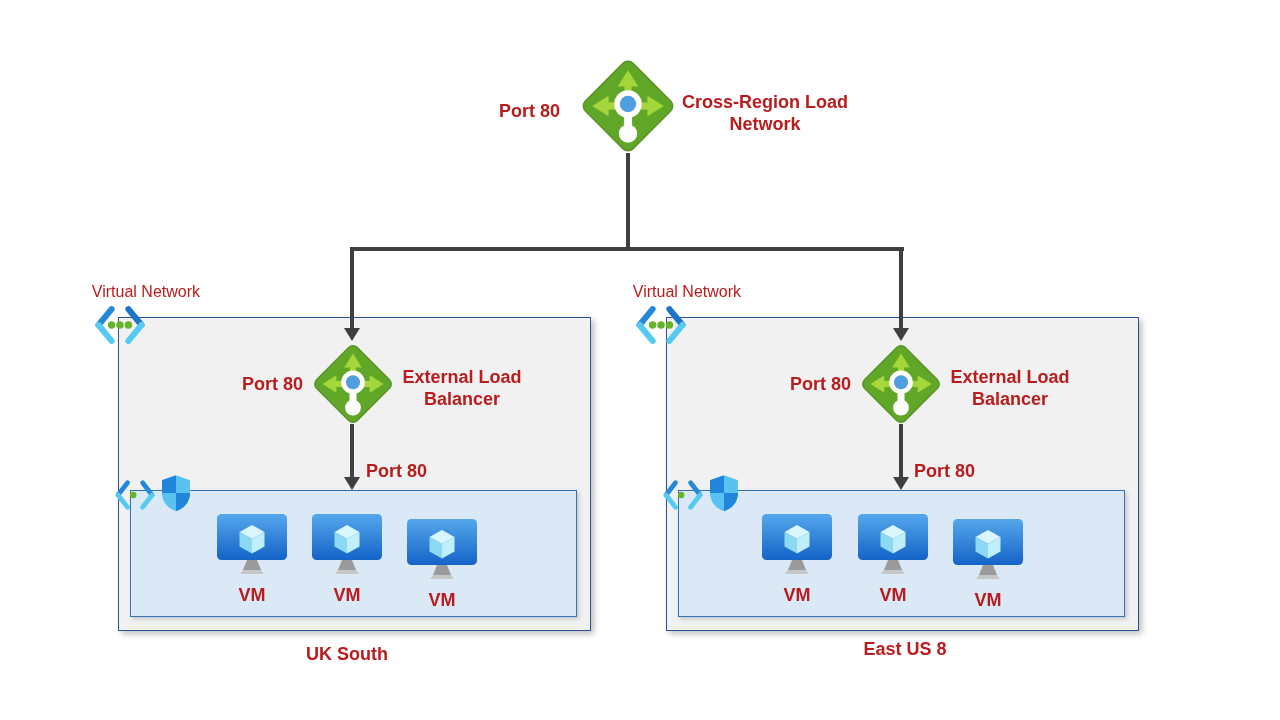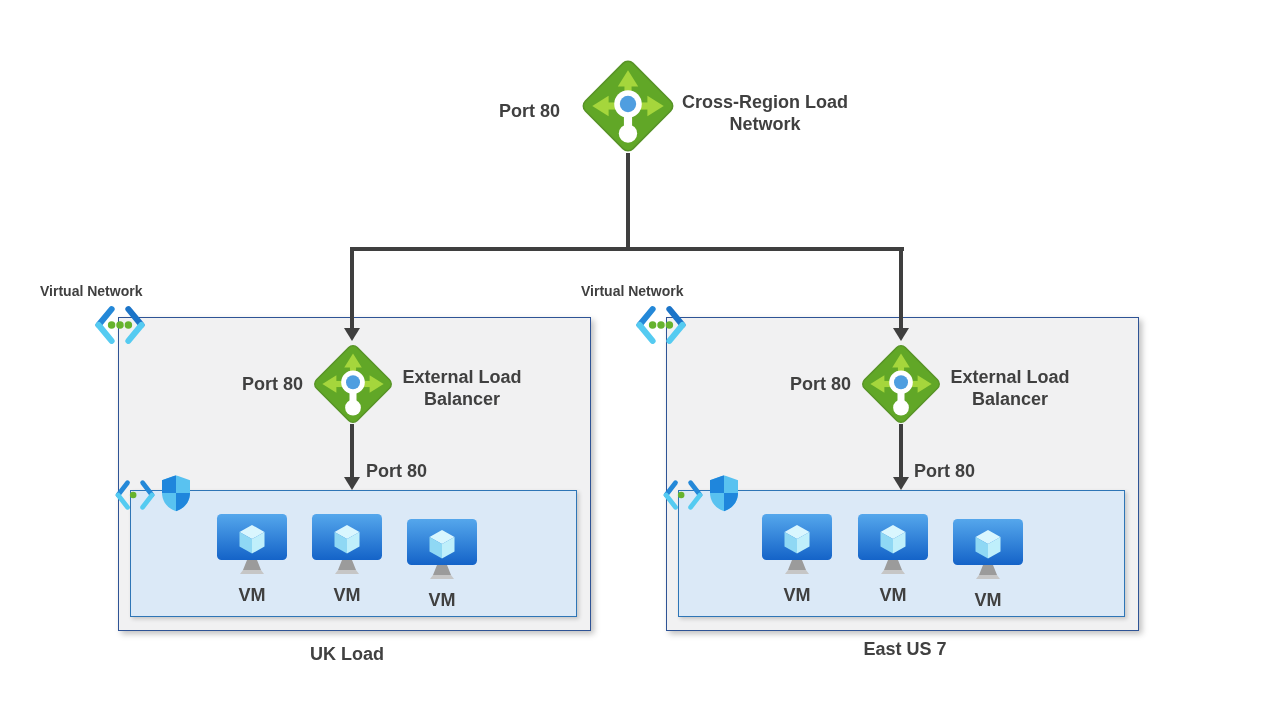--- a/index.html
+++ b/index.html
@@ -1,23 +1,23 @@
 <!DOCTYPE html>
 <html><head>
 <meta charset="utf-8">
 <style>
   html,body{margin:0;padding:0;background:#fff;}
   #canvas{
     position:relative;width:1280px;height:720px;background:#FFFFFF;overflow:hidden;
-    font-family:"Liberation Sans","DejaVu Sans",sans-serif;color:#404040;
+    font-family:"Liberation Sans","DejaVu Sans",sans-serif;color:#b91c1c;
   }
   .abs{position:absolute;}
   .lbl{font-size:18px;font-weight:600;line-height:1.22;white-space:nowrap;}
   .lbl-wrap{font-size:18px;font-weight:600;line-height:1.22;text-align:center;white-space:normal;}
-  .vnet-lbl{font-size:14px;font-weight:700;text-align:left;white-space:nowrap;}
+  .vnet-lbl{font-size:16px;font-weight:400;text-align:right;white-space:nowrap;}
   .region-box{
     position:absolute;width:473px;height:314px;background:#F1F1F2;
     border:1.5px solid #2E5395;box-shadow:3px 3px 6px rgba(0,0,0,0.25);box-sizing:border-box;
   }
   .subnet-box{
     position:absolute;width:447px;height:127px;background:#DBE9F7;
     border:1.5px solid #2E75B6;box-shadow:2px 2px 4px rgba(0,0,0,0.18);box-sizing:border-box;
   }
   .vline,.hline{position:absolute;background:#3F3F3F;z-index:3;}
   .arrow-down{
@@ -171,21 +171,21 @@
       <rect x="1" y="1" width="70" height="46" rx="4.5" fill="url(#mongrad)"></rect>
       <polygon points="36,12 48.5,19 36,26 23.5,19" fill="#D9F6FE"></polygon>
       <polygon points="23.5,19 36,26 36,40.5 23.5,33.5" fill="#8FD8F4"></polygon>
       <polygon points="48.5,19 48.5,33.5 36,40.5 36,26" fill="#BFEFFB"></polygon>
       <polygon points="31,47 41,47 45,57 27,57" fill="#9B9B9B"></polygon>
       <polygon points="27,57 45,57 48,61 24,61" fill="#C6C6C6"></polygon>
     </svg>
     <div class="vm-label">VM</div>
   </div>
 
-  <div class="region-name" style="left:262px;top:644px;">UK Load</div>
+  <div class="region-name" style="left:262px;top:644px;">UK South</div>
 
   <div class="region-box" style="left:666px;top:317px;"></div>
 
   <div class="abs vnet-lbl" style="left:581px;top:283px;width:160px;">Virtual Network</div>
   <div class="abs icon-z" style="left:633px;top:302px;width:56px;height:46px;">
     <svg viewBox="0 0 60 48" width="56" height="46">
       <g fill="none" stroke-width="6.5" stroke-linecap="round">
         <path d="M21 7 L7 24" stroke="#2488D8"></path>
         <path d="M7 24 L21 41" stroke="#55CBF1"></path>
         <path d="M39 7 L53 24" stroke="#1B74C8"></path>
@@ -280,15 +280,15 @@
       <rect x="1" y="1" width="70" height="46" rx="4.5" fill="url(#mongrad)"></rect>
       <polygon points="36,12 48.5,19 36,26 23.5,19" fill="#D9F6FE"></polygon>
       <polygon points="23.5,19 36,26 36,40.5 23.5,33.5" fill="#8FD8F4"></polygon>
       <polygon points="48.5,19 48.5,33.5 36,40.5 36,26" fill="#BFEFFB"></polygon>
       <polygon points="31,47 41,47 45,57 27,57" fill="#9B9B9B"></polygon>
       <polygon points="27,57 45,57 48,61 24,61" fill="#C6C6C6"></polygon>
     </svg>
     <div class="vm-label">VM</div>
   </div>
 
-  <div class="region-name" style="left:820px;top:639px;">East US 7</div>
+  <div class="region-name" style="left:820px;top:639px;">East US 8</div>
 
 </div>
 
 </body></html>

